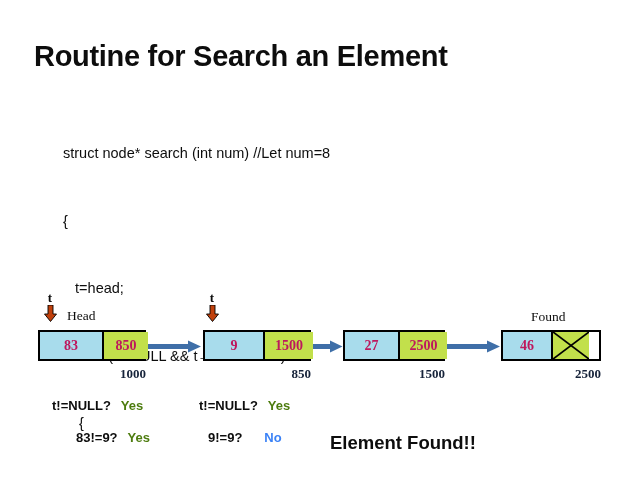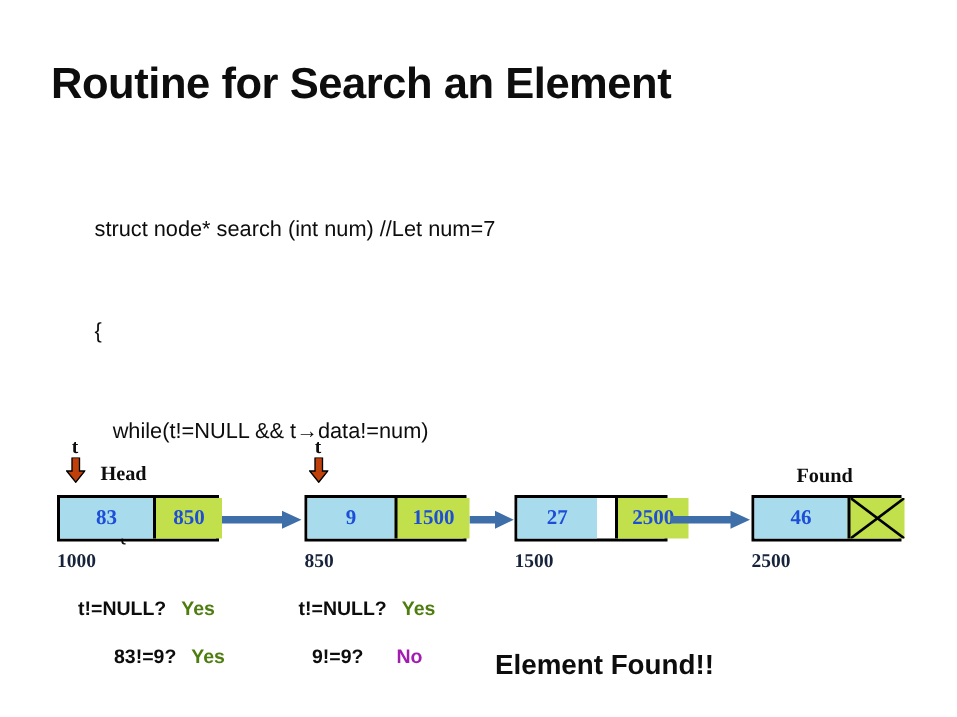--- a/index.html
+++ b/index.html
@@ -57,21 +57,21 @@
     display: flex;
     top: 330px;
   }
   .cell {
     display: flex;
     align-items: center;
     justify-content: center;
     font-family: "Liberation Serif", serif;
     font-weight: bold;
     font-size: 14px;
-    color: #1d4ed8;
+    color: #be185d;
     box-sizing: border-box;
     position: relative;
   }
   .cell-data {
     background: #A8DCEC;
     flex: 0 0 auto;
   }
   .cell-next {
     background: #C2E04B;
     flex: 0 0 auto;
@@ -80,27 +80,27 @@
   .cell-null { color: transparent; }
   .cell-null svg { position: absolute; inset: 0; width: 100%; height: 100%; }
 
   .addr {
     position: absolute;
     top: 366px;
     font-family: "Liberation Serif", serif;
     font-weight: bold;
     font-size: 13px;
     color: #16233a;
-    text-align: left;
+    text-align: right;
   }
 
   .label-head, .label-tail {
     position: absolute;
     font-family: "Liberation Serif", serif;
-    font-weight: bold;
+    font-weight: normal;
     font-size: 13.5px;
     color: #0d0d0d;
   }
   .label-head { left: 67px; top: 308px; }
   .label-tail { left: 531px; top: 309px; }
 
   
   .tmark { position: absolute; width: 24px; text-align: center; }
   .tmark .tletter {
     font-family: "Liberation Serif", serif;
@@ -117,42 +117,43 @@
   
   .cond {
     position: absolute;
     font-size: 13px;
     font-weight: bold;
     color: #0d0d0d;
     white-space: nowrap;
   }
   .cond .ans { margin-left: 10px; }
   .ans-yes { color: #4d7c0f; }
-  .ans-no  { color: #a21caf; margin-top: 10px; }
+  .ans-no  { color: #3b82f6; margin-top: 10px; }
 
   .found {
     position: absolute;
     left: 330px;
     top: 432px;
     font-size: 18.5px;
     font-weight: bold;
     color: #0d0d0d;
     white-space: nowrap;
   }
 </style>
 </head>
 <body>
 
 <div class="slide">
 
   <div class="title">Routine for Search an Element</div>
 
   <div class="code">
-    <div class="code-line">struct node* search (int num) //Let num=7</div>
+    <div class="code-line">struct node* search (int num) //Let num=8</div>
     <div class="code-line">{</div>
+    <div class="code-line">   t=head;</div>
     <div class="code-line">   while(t!=NULL &amp;&amp; t→data!=num)</div>
     <div class="code-line">    {</div>
     
     
     
     
   </div>
 
   <div class="diagram">
 
@@ -186,32 +187,32 @@
     <div class="node" style="left:203px; width:108px;">
       <div class="cell cell-data" style="width:58px;">9</div>
       <div class="cell cell-next" style="width:50px;">1500</div>
     </div>
     <div class="addr" style="left:203px; width:108px;">850</div>
 
     <svg class="link-arrow" style="left:313px;" width="30" height="13" viewBox="0 0 30 13">
       <path d="M0,4 L17,4 L17,0.5 L29.5,6.5 L17,12.5 L17,9 L0,9 Z" fill="#3F6FA8"></path>
     </svg>
 
-    <div class="node" style="left:343px; width:102px;gap:12px;">
+    <div class="node" style="left:343px; width:102px;">
       <div class="cell cell-data" style="width:53px;">27</div>
       <div class="cell cell-next" style="width:49px;">2500</div>
     </div>
     <div class="addr" style="left:343px; width:102px;">1500</div>
 
     <svg class="link-arrow" style="left:447px;" width="54" height="13" viewBox="0 0 54 13">
       <path d="M0,4 L40,4 L40,0.5 L53,6.5 L40,12.5 L40,9 L0,9 Z" fill="#3F6FA8"></path>
     </svg>
 
     <div class="node" style="left:501px; width:100px;">
-      <div class="cell cell-data" style="width:62px;text-align:right;">46</div>
+      <div class="cell cell-data" style="width:48px;text-align:right;">46</div>
       <div class="cell cell-next cell-null" style="width:38px;">
         <svg viewBox="0 0 38 27" preserveAspectRatio="none">
           <line x1="0" y1="0" x2="38" y2="27" stroke="#000000" stroke-width="1.8"></line>
           <line x1="38" y1="0" x2="0" y2="27" stroke="#000000" stroke-width="1.8"></line>
         </svg>
       </div>
     </div>
     <div class="addr" style="left:501px; width:100px;">2500</div>
 
   </div>

